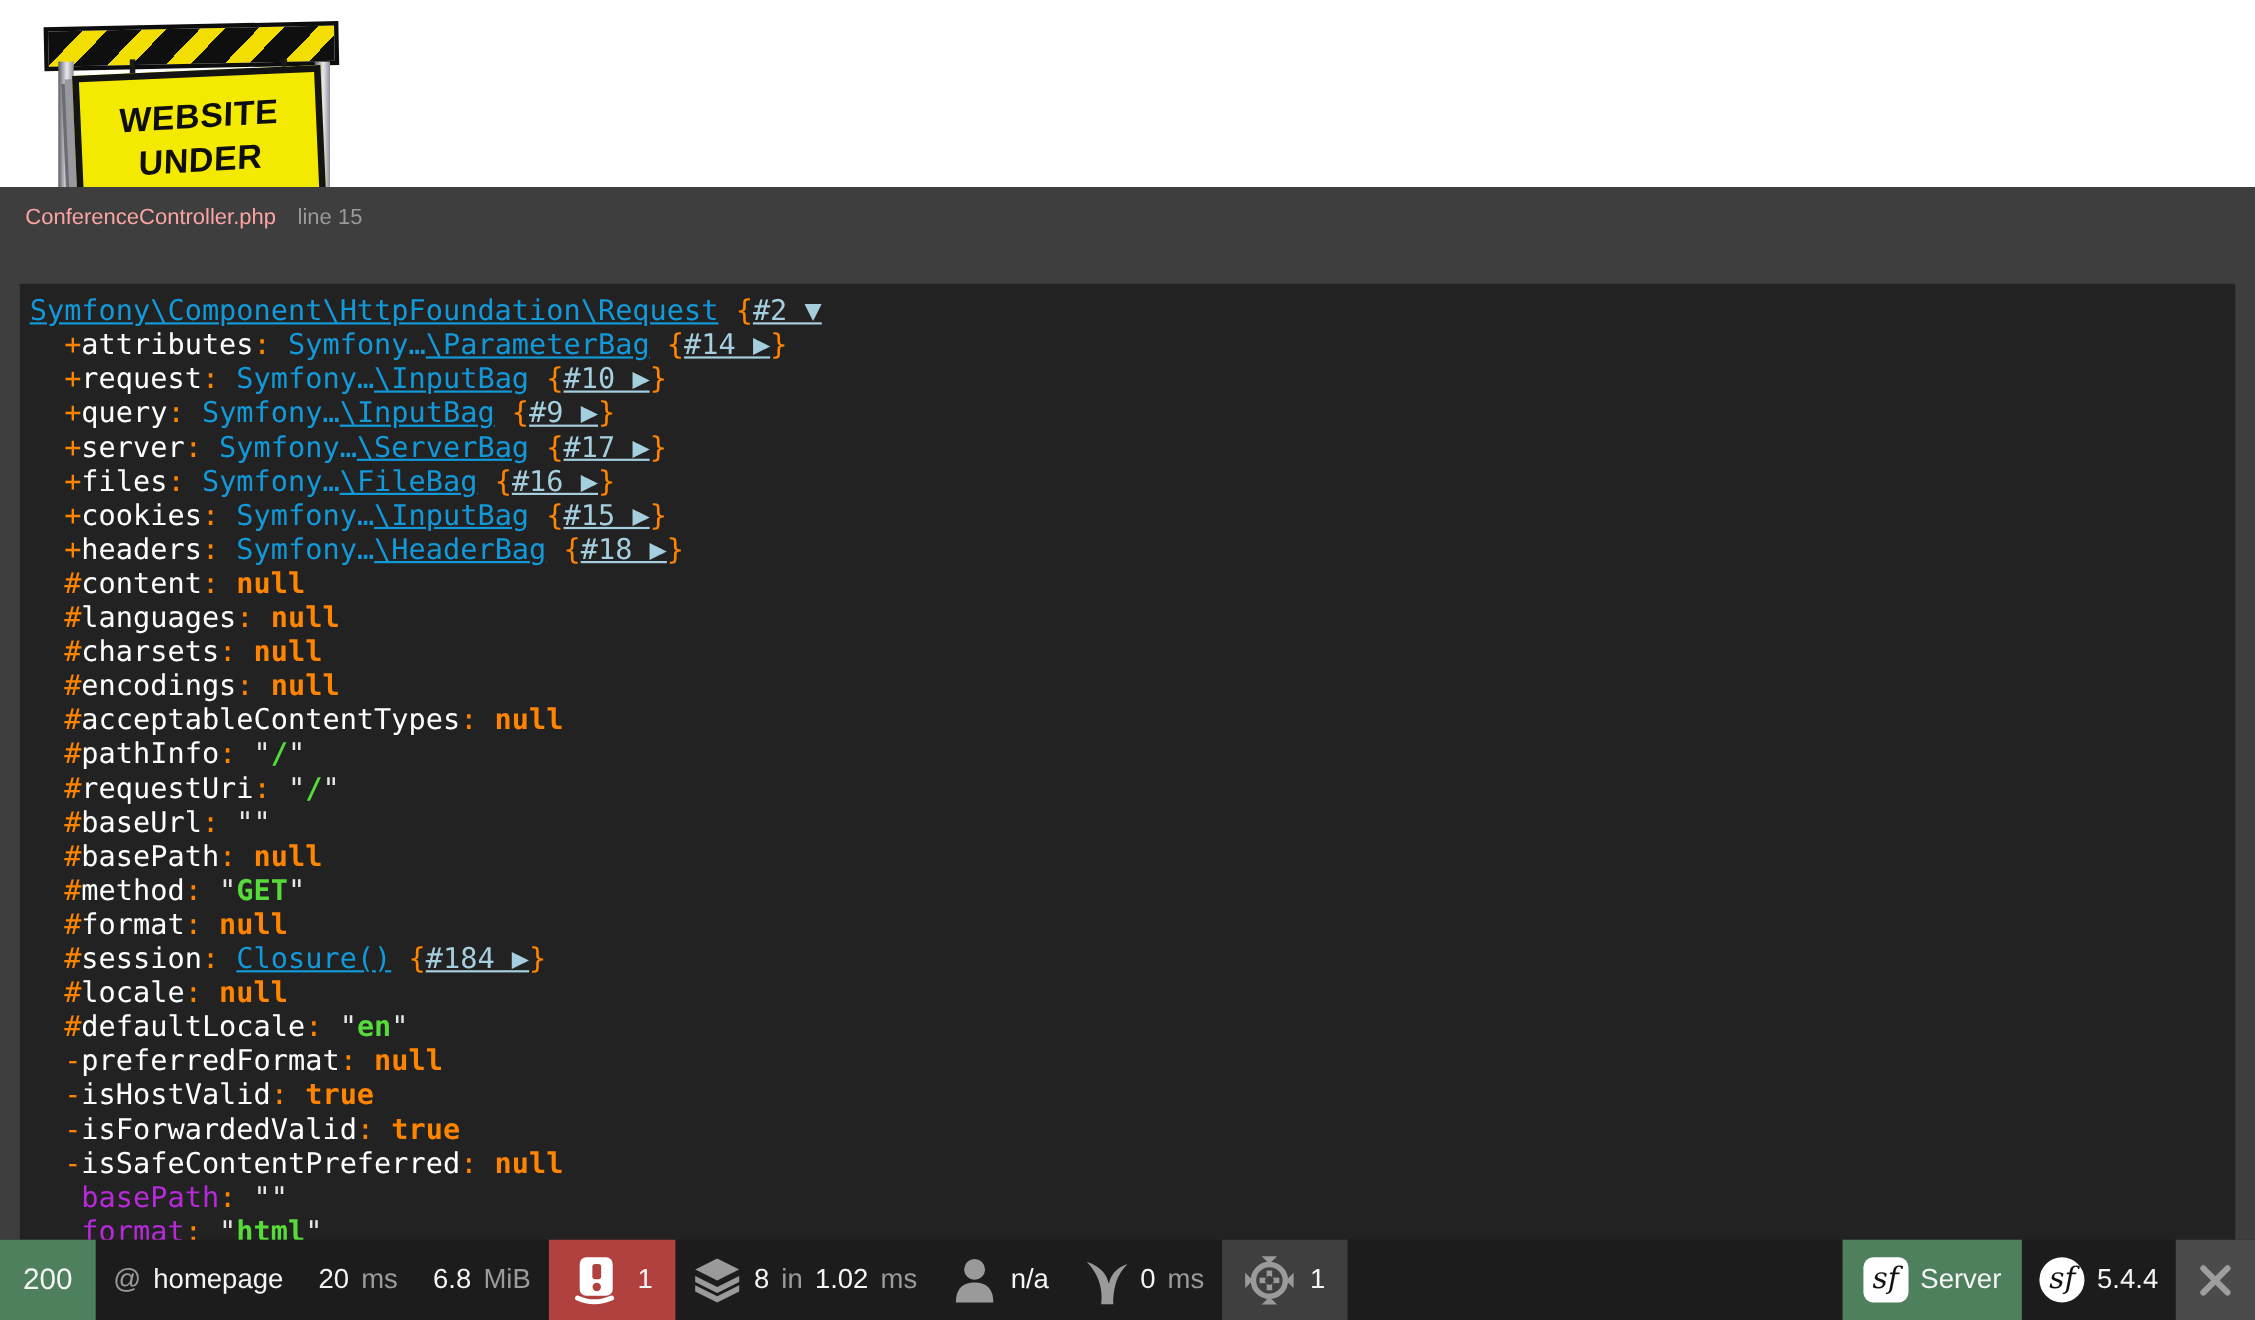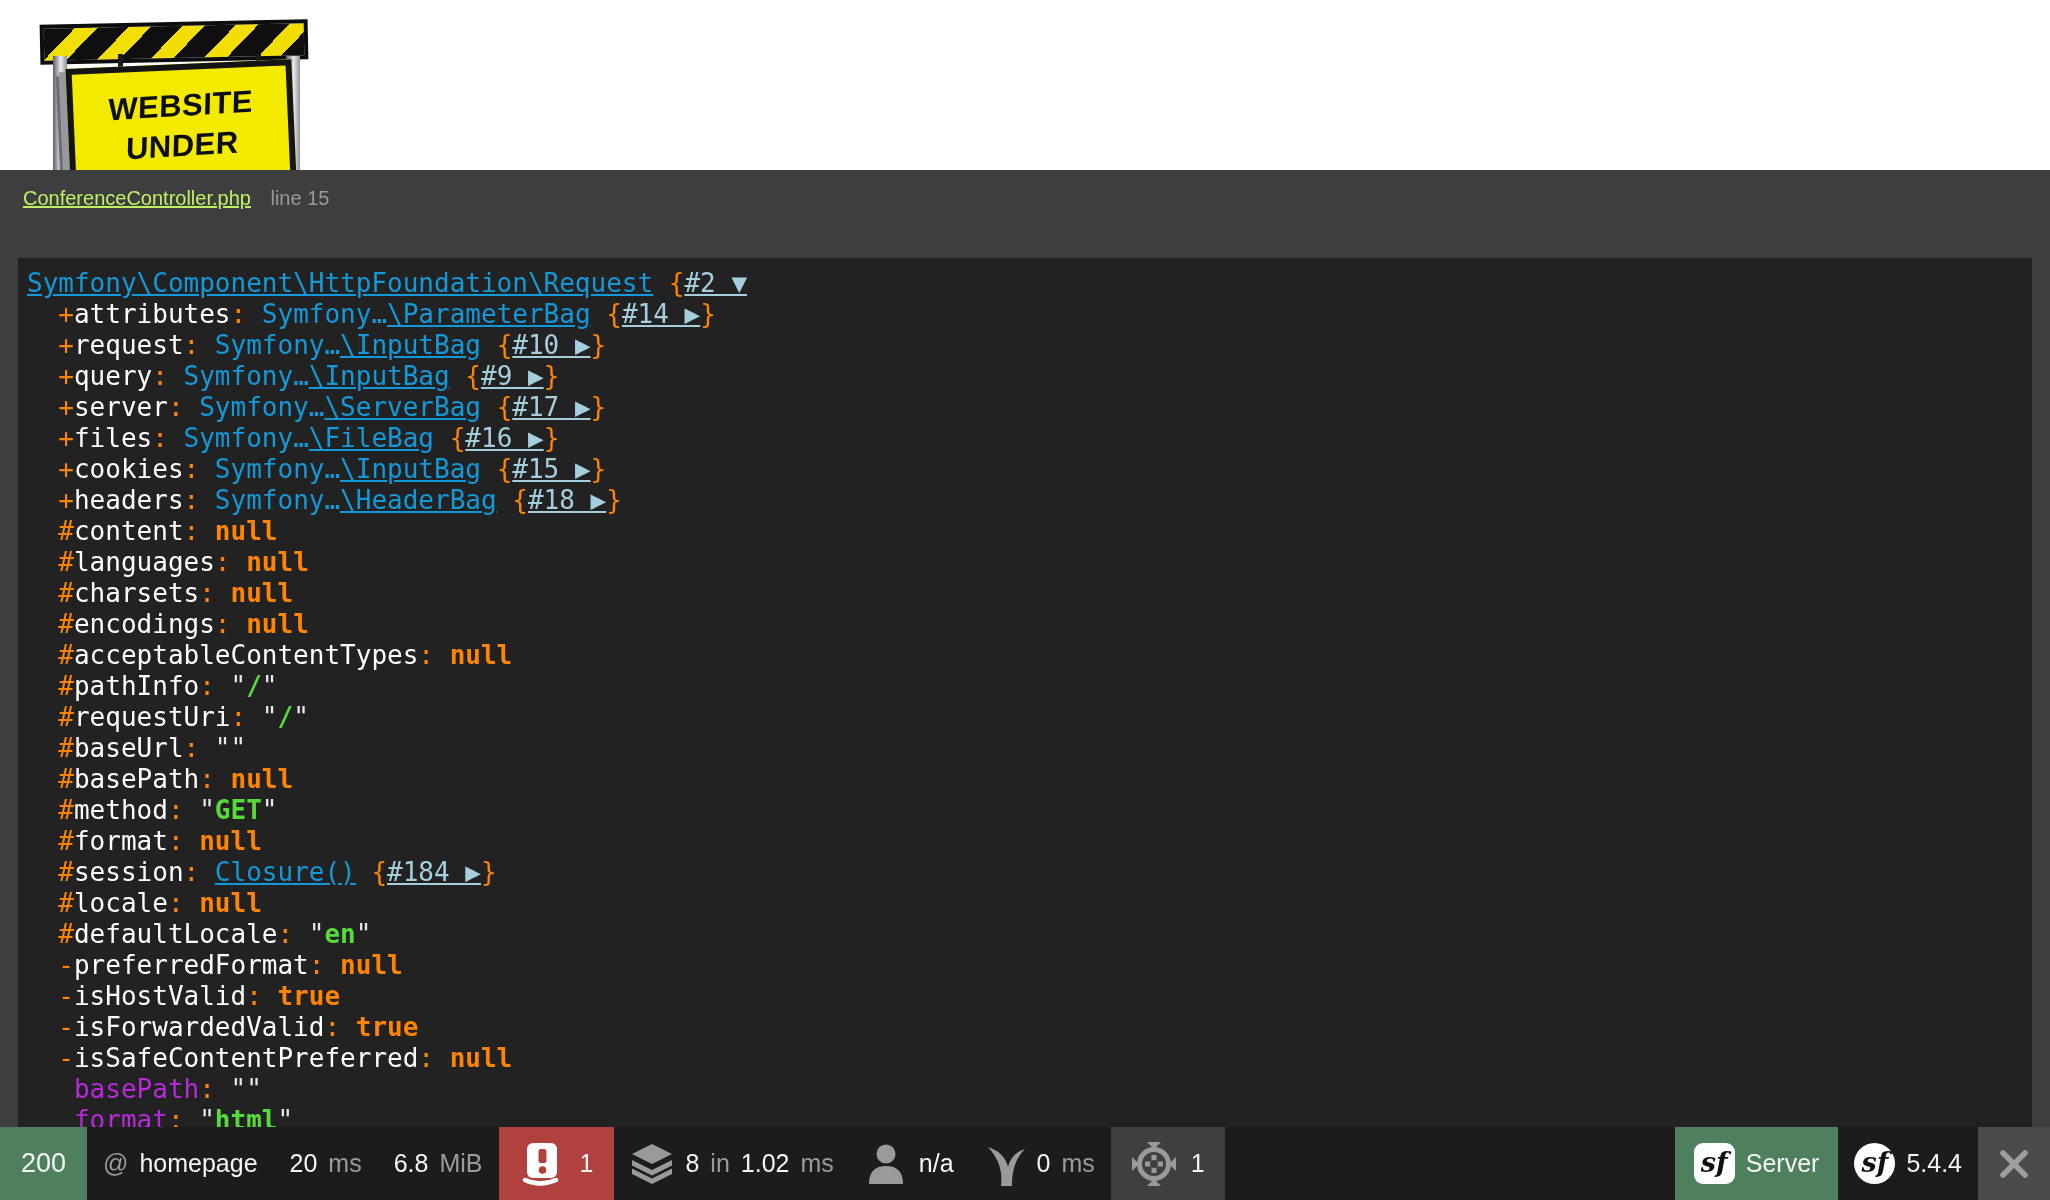--- a/index.html
+++ b/index.html
@@ -21,21 +21,21 @@
                 background:#f4ea00; border:6px solid #141414;
                 box-shadow:-7px 3px 0 #98989e, -10px 7px 0 #6c6c72;
                 transform:rotate(-2.5deg);
                 display:flex; flex-direction:column; align-items:center; padding-top:16px; }
   .sign-text { font-weight:bold; font-size:31px; line-height:40px; color:#0e0e0e;
                letter-spacing:.5px; transform:skewX(-5deg) rotate(-1deg); }
 
   
   .panel { position:absolute; left:0; top:170px; width:2050px; height:1030px; background:#3e3e3e; }
   .panel-header { padding:17px 0 0 23px; font-size:20px; }
-  .file-link { color:#bef264; text-decoration:underline; cursor:pointer; }
+  .file-link { color:#fca5a5; cursor:pointer; }
   .line-label { color:#9a9a9a; margin-left:14px; }
   .dump { position:absolute; left:18px; right:18px; top:62px; bottom:0; background:#222222;
           padding:10px 9px; font-family:"DejaVu Sans Mono", monospace;
           font-size:26px; line-height:31px; color:#FF8400; overflow:hidden; }
   .dump-line { white-space:pre; }
   .t-p { color:#FF8400; }
   .t-n { color:#ffffff;margin-top:36px; }
   .t-b { color:#1299DA; }
   .t-u { color:#1299DA; text-decoration:underline; cursor:pointer; }
   .t-r { color:#A5CEDE; text-decoration:underline; cursor:pointer; }
@@ -52,21 +52,21 @@
   .dim { color:#9b9b9b; }
   .tb-error { background:#B0413E; padding:0 21px; gap:16px; }
   .tb-ajax { background:#3f3f3f; padding:0 20px; gap:14px; }
   .tb-server { background:#4F805D; margin-left:auto; padding:0 19px; }
   .tb-close { background:#4b4b4b; width:72px; justify-content:center; padding:0; }
   .icon { display:inline-flex; align-items:center; justify-content:center; }
   .sf-square { width:41px; height:41px; background:#ffffff; border-radius:9px; display:flex;
                align-items:center; justify-content:center; }
   .sf-round  { width:41px; height:41px; background:#ffffff; border-radius:50%; display:flex;
                align-items:center; justify-content:center; }
-  .sf-glyph { font-family:"DejaVu Serif", serif; font-style:italic; font-weight:bold;
+  .sf-glyph { font-family:"DejaVu Serif", serif; font-style:italic; font-weight:normal;
               font-size:27px; color:#111; transform:translateY(-1px); }
 </style>
 </head>
 <body>
 
 <div class="sign">
   <div class="sign-bar"></div>
   <div class="sign-hanger hanger-left"></div>
   <div class="sign-hanger hanger-right"></div>
   <div class="sign-post post-left"></div>

